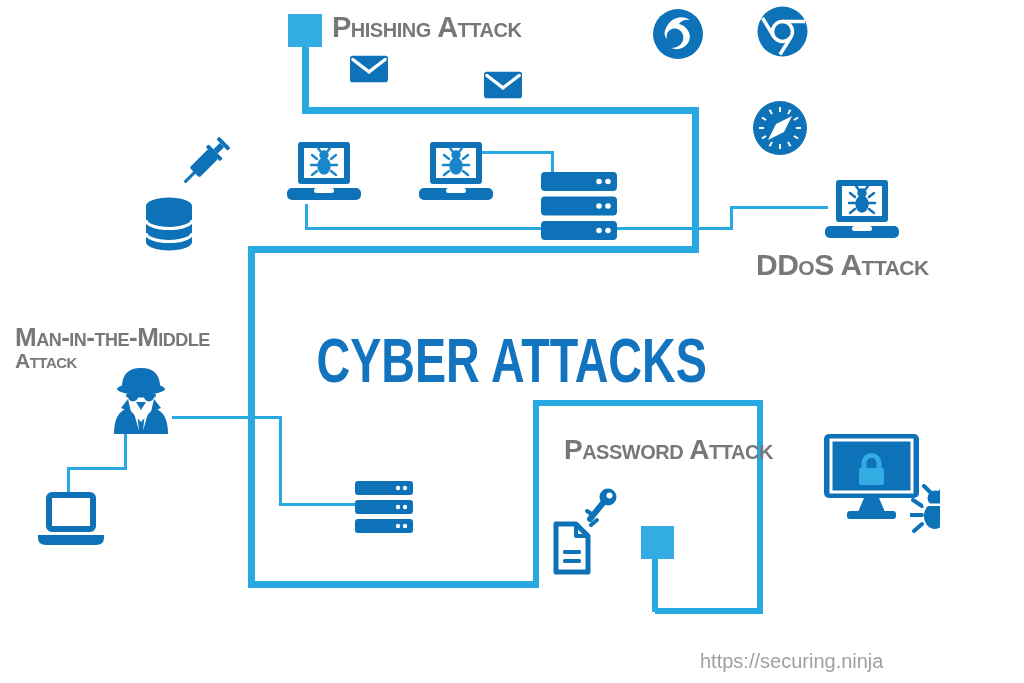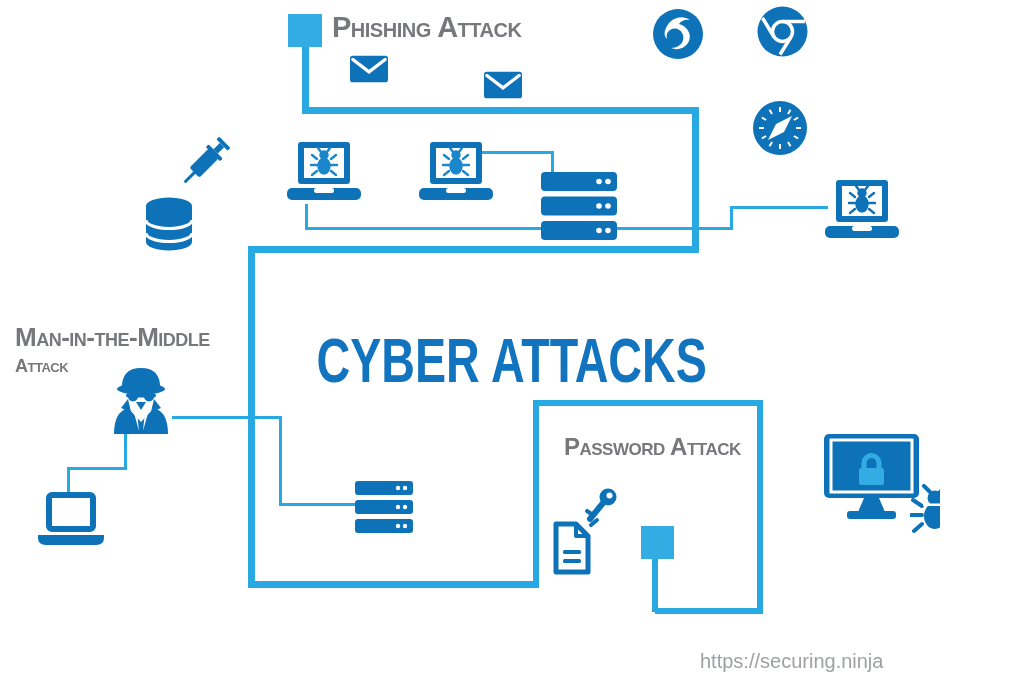--- a/index.html
+++ b/index.html
@@ -206,23 +206,24 @@
   <svg class="ic" style="left:910px;top:484px" width="50" height="50" viewBox="0 0 50 50">
     <g stroke="#0D72B8" stroke-width="4" fill="#0D72B8" stroke-linecap="round">
       <path d="M20 8 L14 2 M30 8 L36 2 M12 22 L3 16 M12 31 H1 M12 40 L4 47 M38 22 L47 16 M38 31 H49 M38 40 L46 47" fill="none"></path>
     </g>
     <circle cx="25" cy="14" r="7.5" fill="#0D72B8"></circle>
     <ellipse cx="25" cy="32" rx="11" ry="13" fill="#0D72B8"></ellipse>
     <rect x="13" y="19.5" width="24" height="2.5" fill="#fff"></rect>
   </svg>
 
   <div class="lbl" style="left:332px;top:10px;font-size:29px">Phishing Attack</div>
+  <div class="lbl" style="left:756px;top:247px;font-size:30px">DDoS Attack</div>
   <div class="lbl" style="left:15px;top:322px;font-size:26px">Man-in-the-Middle</div>
-  <div class="lbl" style="left:15px;top:356px;font-size:18px">Attack</div>
-  <div class="lbl" style="left:564px;top:433px;font-size:24px">Password Attack</div>
+  <div class="lbl" style="left:15px;top:348px;font-size:21px">Attack</div>
+  <div class="lbl" style="left:564px;top:433px;font-size:28px">Password Attack</div>
 
   <div class="title-wrap" style="top:324px">
     <span class="t2">CYBER ATTACKS</span>
   </div>
 
   <div class="url" style="left:700px;top:650px;width:315px;text-align:left;padding-right:9px">https://securing.ninja</div>
 
 </div>
 
 </body></html>

